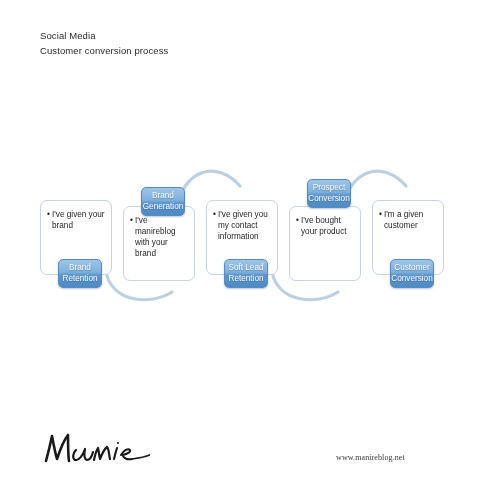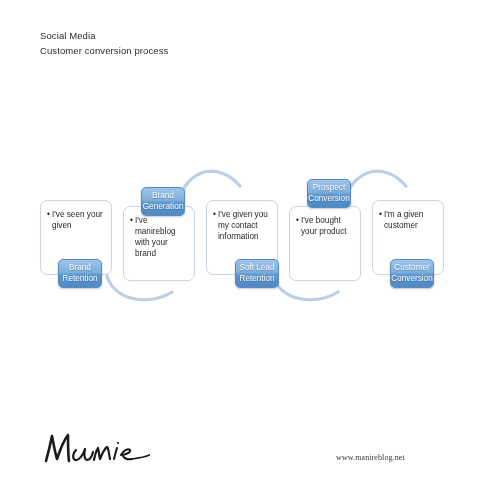--- a/index.html
+++ b/index.html
@@ -139,21 +139,21 @@
         <path d="M 176 212 C 182 168 218 160 240 186"></path>
         <path d="M 272 272 C 278 302 316 306 338 292"></path>
         <path d="M 342 212 C 348 168 384 160 406 186"></path>
       </g>
     </svg>
 
     <div class="stage">
       <div class="stage-box" style="left:40px; top:200px;">
         <div class="bullet-row">
           <span class="bullet-dot">•</span>
-          <span class="bullet-text">I've seen your given</span>
+          <span class="bullet-text">I've given your brand</span>
         </div>
       </div>
       <div class="stage-label" style="left:58px; top:259px;">
         <span>Brand</span>
         <span>Retention</span>
       </div>
     </div>
 
     <div class="stage">
       <div class="stage-box" style="left:123px; top:206px;">
@@ -168,21 +168,21 @@
       </div>
     </div>
 
     <div class="stage">
       <div class="stage-box" style="left:206px; top:200px;">
         <div class="bullet-row">
           <span class="bullet-dot">•</span>
           <span class="bullet-text">I've given you my contact information</span>
         </div>
       </div>
-      <div class="stage-label" style="left:235px; top:259px;justify-content:center;">
+      <div class="stage-label" style="left:224px; top:259px;justify-content:center;">
         <span>Soft Lead</span>
         <span>Retention</span>
       </div>
     </div>
 
     <div class="stage">
       <div class="stage-box" style="left:289px; top:206px;">
         <div class="bullet-row">
           <span class="bullet-dot">•</span>
           <span class="bullet-text">I've bought your product</span>

